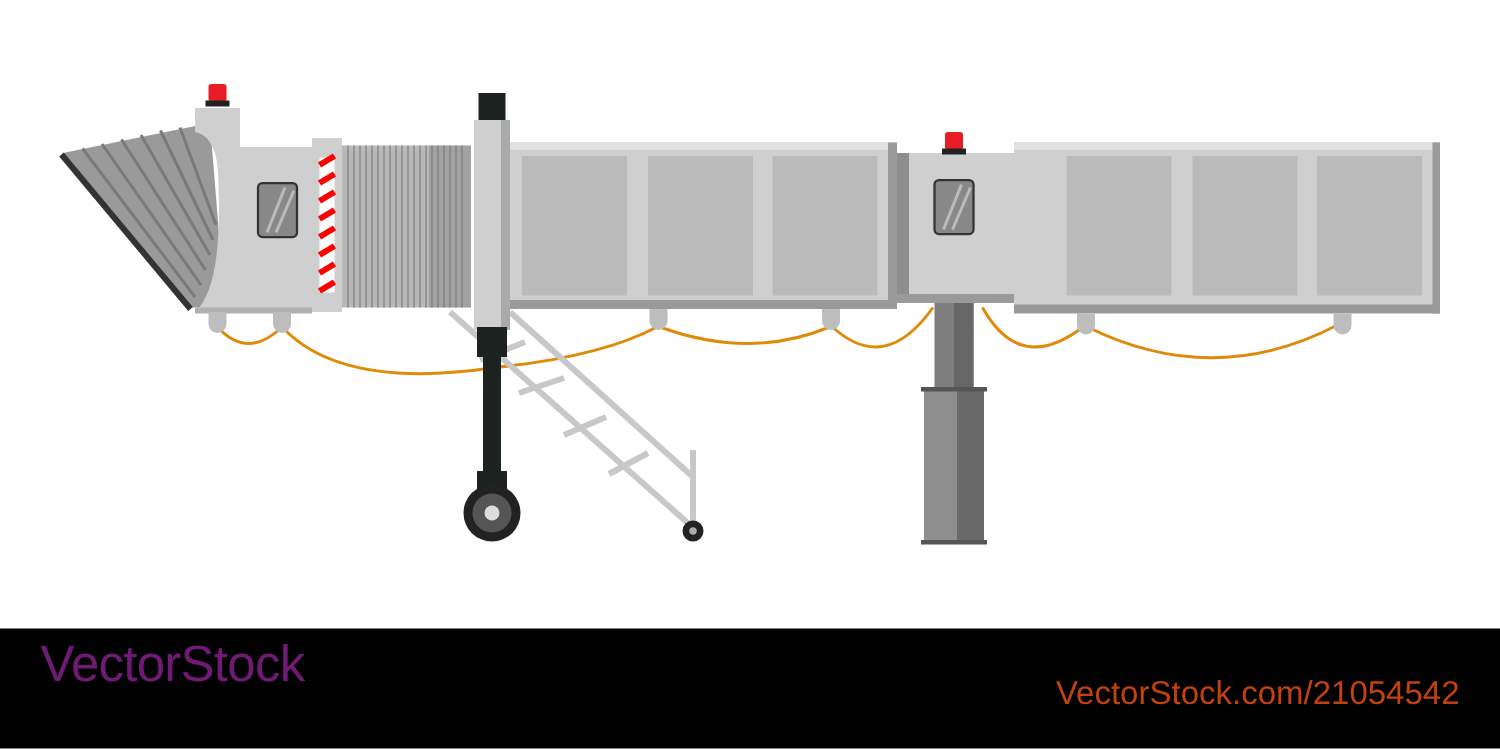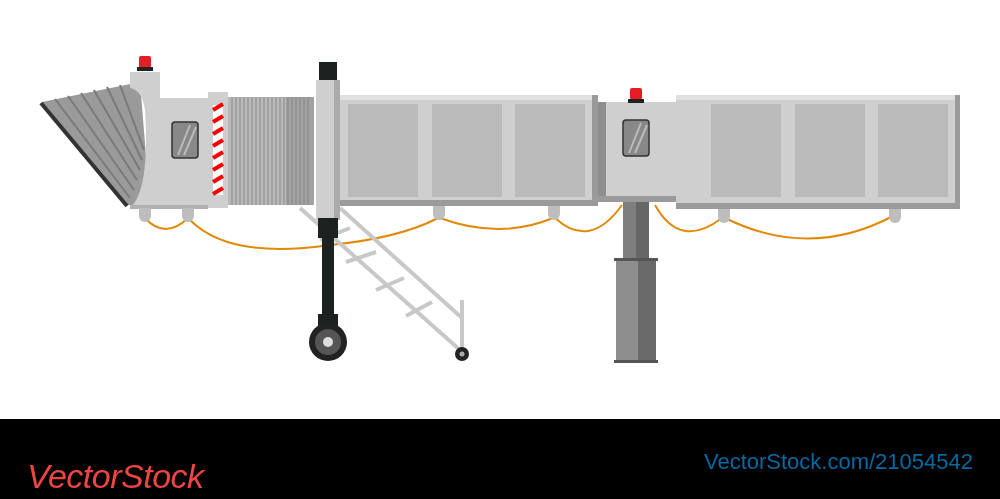--- a/index.html
+++ b/index.html
@@ -1,20 +1,20 @@
 <!DOCTYPE html>
 <html><head>
   <meta charset="utf-8">
   <style>
     html, body { margin: 0; padding: 0; background: #ffffff; }
     body { width: 1000px; height: 499px; position: relative; overflow: hidden; font-family: "Liberation Sans", sans-serif; }
     .illustration { position: absolute; left: 0; top: 0; width: 1000px; height: 420px; }
     .footer-bar { position: absolute; left: 0; top: 419px; width: 1000px; height: 80px; background: #000000; }
-    .brand { position: absolute; left: 27px; top: 457px; color: #ef4444; font-size: 34px; letter-spacing: -0.5px; font-style: italic; }
-    .url { position: absolute; right: 27px; top: 449px; color: #0369a1; font-size: 22px; }
+    .brand { position: absolute; left: 27px; top: 424px; color: #701a75; font-size: 34px; letter-spacing: -0.5px; }
+    .url { position: absolute; right: 27px; top: 449px; color: #c2410c; font-size: 22px; }
   </style>
 </head>
 <body>
 
 <div class="illustration">
   <svg width="1000" height="420" viewBox="0 0 1000 420" xmlns="http://www.w3.org/2000/svg">
 
     <g fill="none" stroke="#e08a0a" stroke-width="2">
       <path d="M145 218 Q165 240 188 218"></path>
       <path d="M190 220 Q230 260 330 245 Q400 238 438 218"></path>

